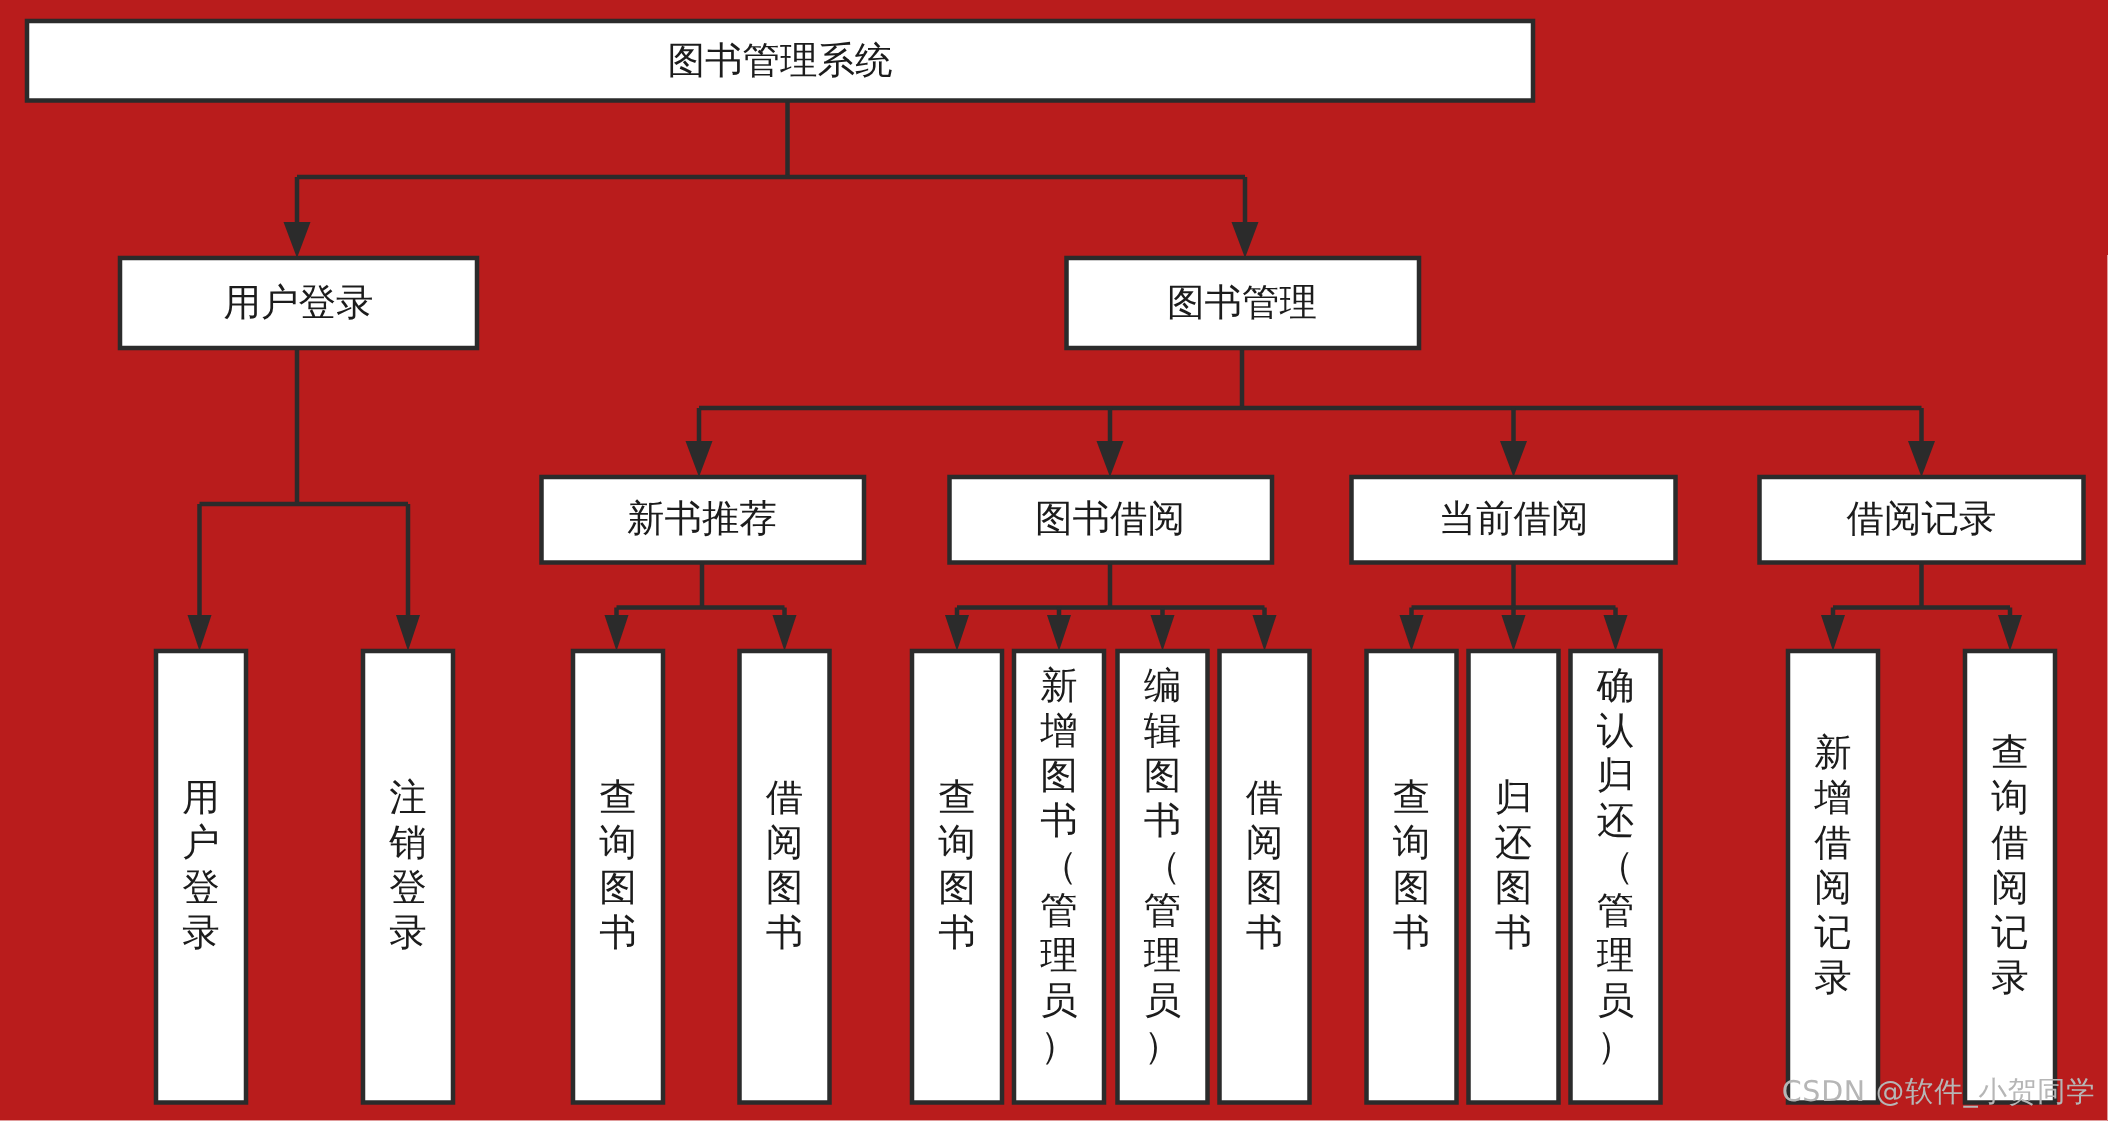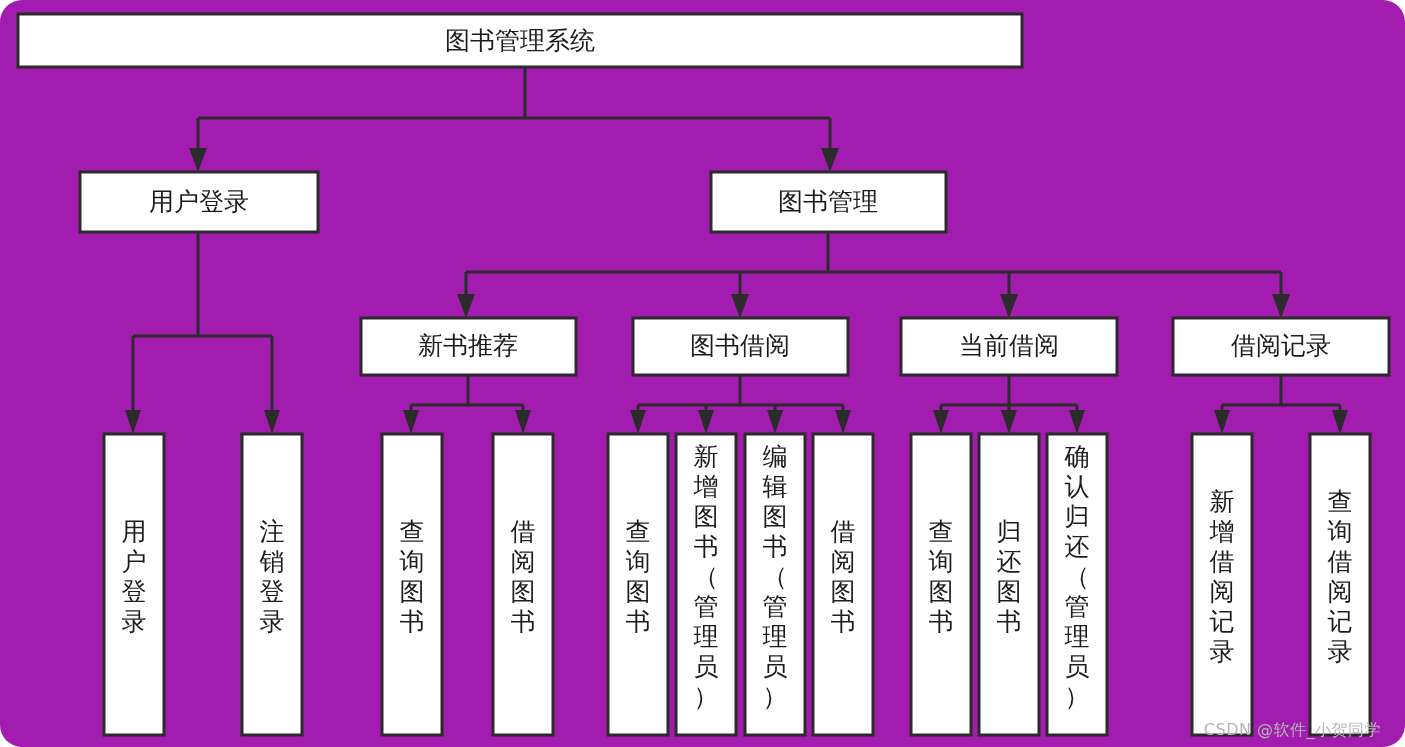--- a/index.html
+++ b/index.html
@@ -7,23 +7,22 @@
     padding: 0;
     background: #ffffff;
   }
   body {
     font-family: "DejaVu Sans", "Liberation Sans", sans-serif;
   }
   #diagram-root {
     position: relative;
     width: 1405px;
     height: 747px;
-    background: #a21caf;
+    background: #b91c1c;
     overflow: hidden;
-    border-radius: 22px;
   }
   svg#flow {
     position: absolute;
     left: 0;
     top: 0;
     width: 1405px;
     height: 747px;
   }
   .node-rect {
     fill: #ffffff;
@@ -48,24 +47,24 @@
     dominant-baseline: middle;
   }
   .node-label-v {
     font-family: "DejaVu Sans", "Liberation Sans", sans-serif;
     fill: #1c1c1c;
     font-size: 25px;
     text-anchor: middle;
   }
   .watermark {
     position: absolute;
-    right: 24px;
+    right: 8px;
     bottom: 6px;
     font-family: "DejaVu Sans", "Liberation Sans", sans-serif;
-    font-size: 16px;
+    font-size: 19px;
     color: #b6b6b6;
     white-space: nowrap;
     letter-spacing: 0.5px;
   }
 </style>
 </head>
 <body>
 
 <div id="diagram-root">
 

